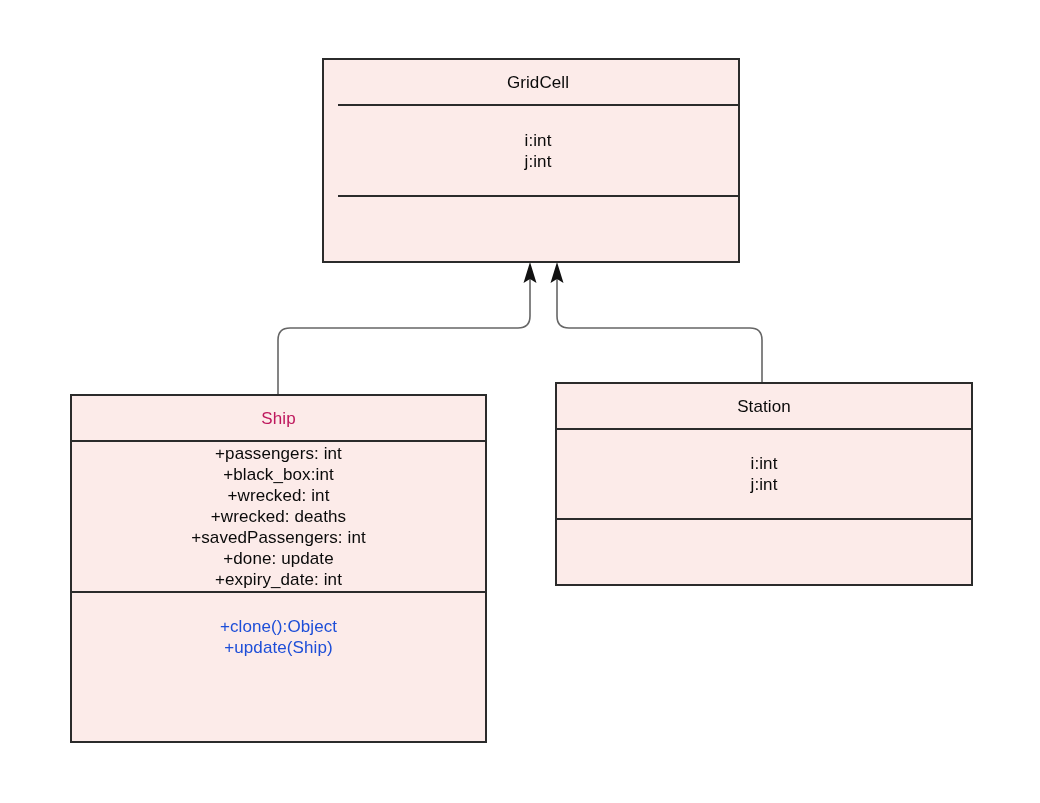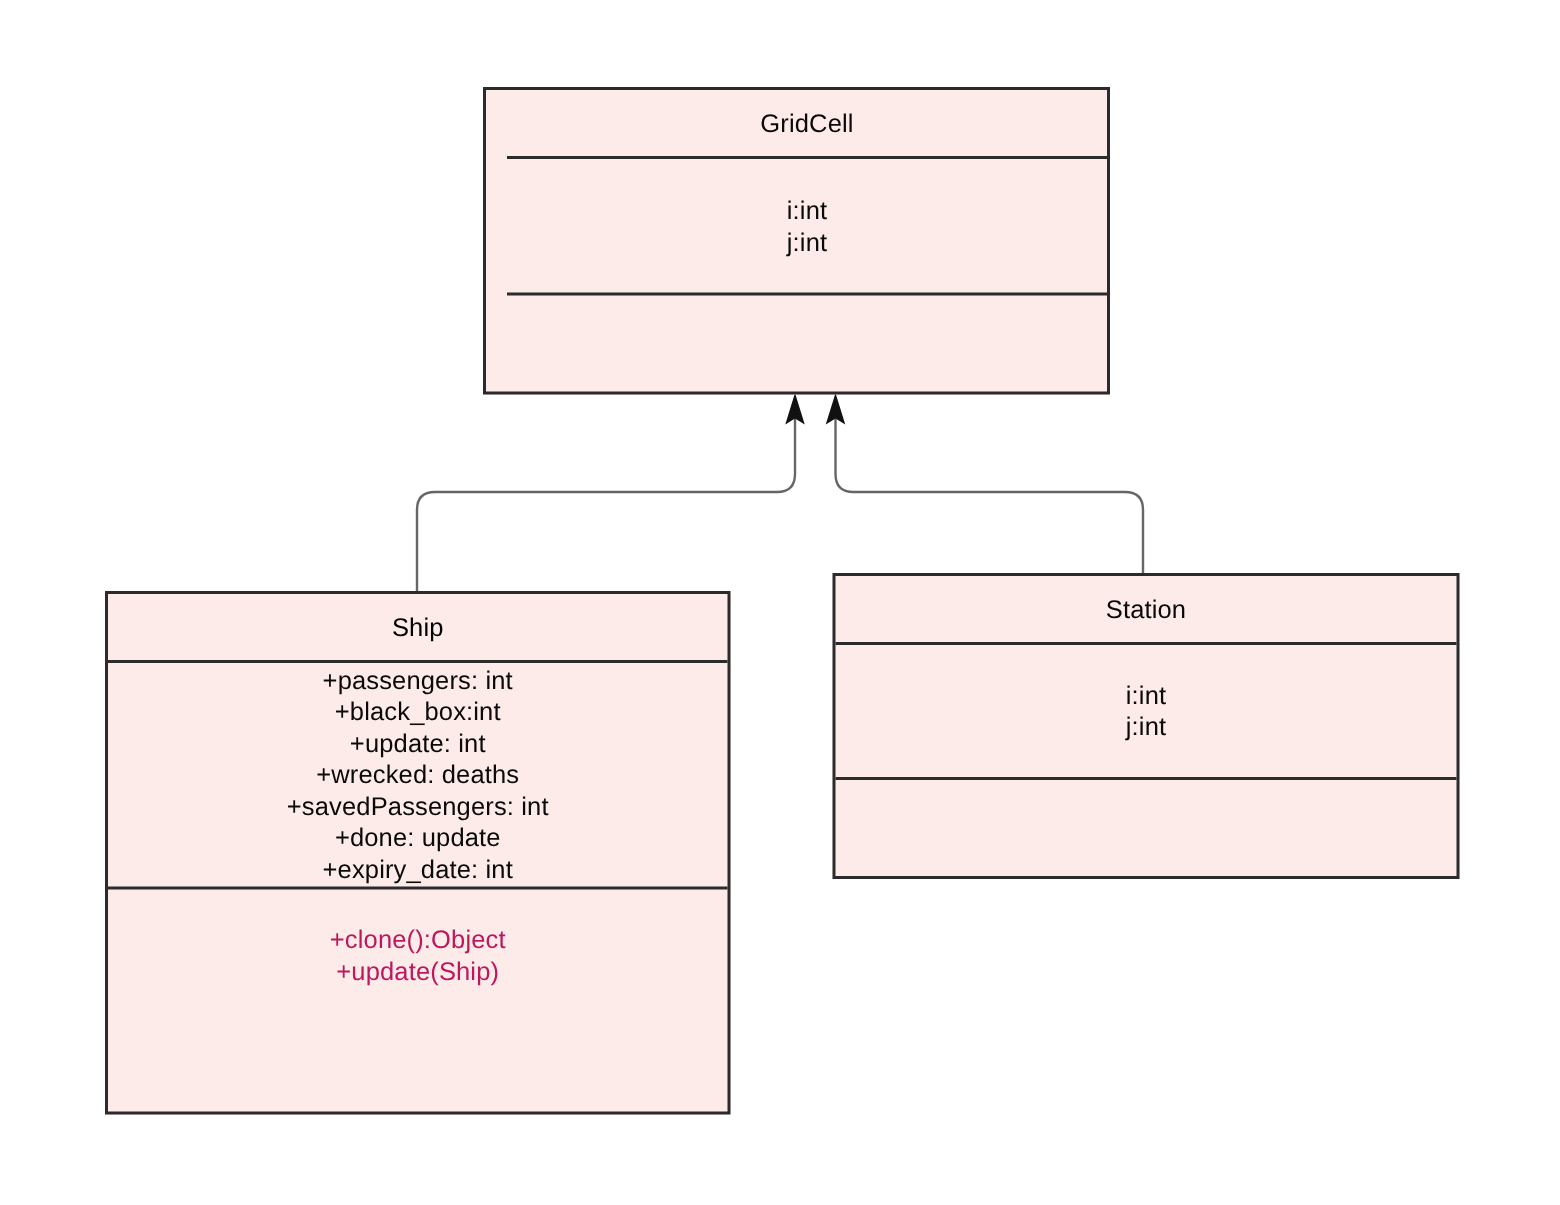--- a/index.html
+++ b/index.html
@@ -148,33 +148,33 @@
     <div class="uml-compartment c-attrs uml-members divided" style="border-top-color: rgb(43, 43, 43); color: rgb(10, 10, 10);">
         <span class="member-line">i:int</span>
         <span class="member-line">j:int</span>
       </div>
 
     <div class="uml-compartment c-ops uml-members divided uml-empty" style="border-top-color: rgb(43, 43, 43); color: rgb(10, 10, 10);"></div>
   </div>
 
   <div class="uml-class" id="class-ship" style="background: rgb(252, 235, 233); border-color: rgb(43, 43, 43);">
 
-    <div class="uml-compartment c-name uml-name" style="color: #000000; text-align: center;">Ship</div>
+    <div class="uml-compartment c-name uml-name" style="color: #be185d; text-align: center;">Ship</div>
 
     <div class="uml-compartment c-attrs uml-members divided" style="border-top-color: rgb(43, 43, 43); color: rgb(10, 10, 10);">
         <span class="member-line">+passengers: int</span>
         <span class="member-line">+black_box:int</span>
-        <span class="member-line">+update: int</span>
+        <span class="member-line">+wrecked: int</span>
         <span class="member-line">+wrecked: deaths</span>
         <span class="member-line">+savedPassengers: int</span>
         <span class="member-line">+done: update</span>
         <span class="member-line">+expiry_date: int</span>
       </div>
 
-    <div class="uml-compartment c-ops uml-members divided" style="border-top-color: rgb(43, 43, 43); color: #be185d;">
+    <div class="uml-compartment c-ops uml-members divided" style="border-top-color: rgb(43, 43, 43); color: #1d4ed8;">
         <span class="member-line">+clone():Object</span>
         <span class="member-line">+update(Ship)</span>
       </div>
   </div>
 
   <div class="uml-class" id="class-station" style="background: rgb(252, 235, 233); border-color: rgb(43, 43, 43);">
 
     <div class="uml-compartment c-name uml-name" style="color: rgb(10, 10, 10);">Station</div>
 
     <div class="uml-compartment c-attrs uml-members divided" style="border-top-color: rgb(43, 43, 43); color: rgb(10, 10, 10);">

